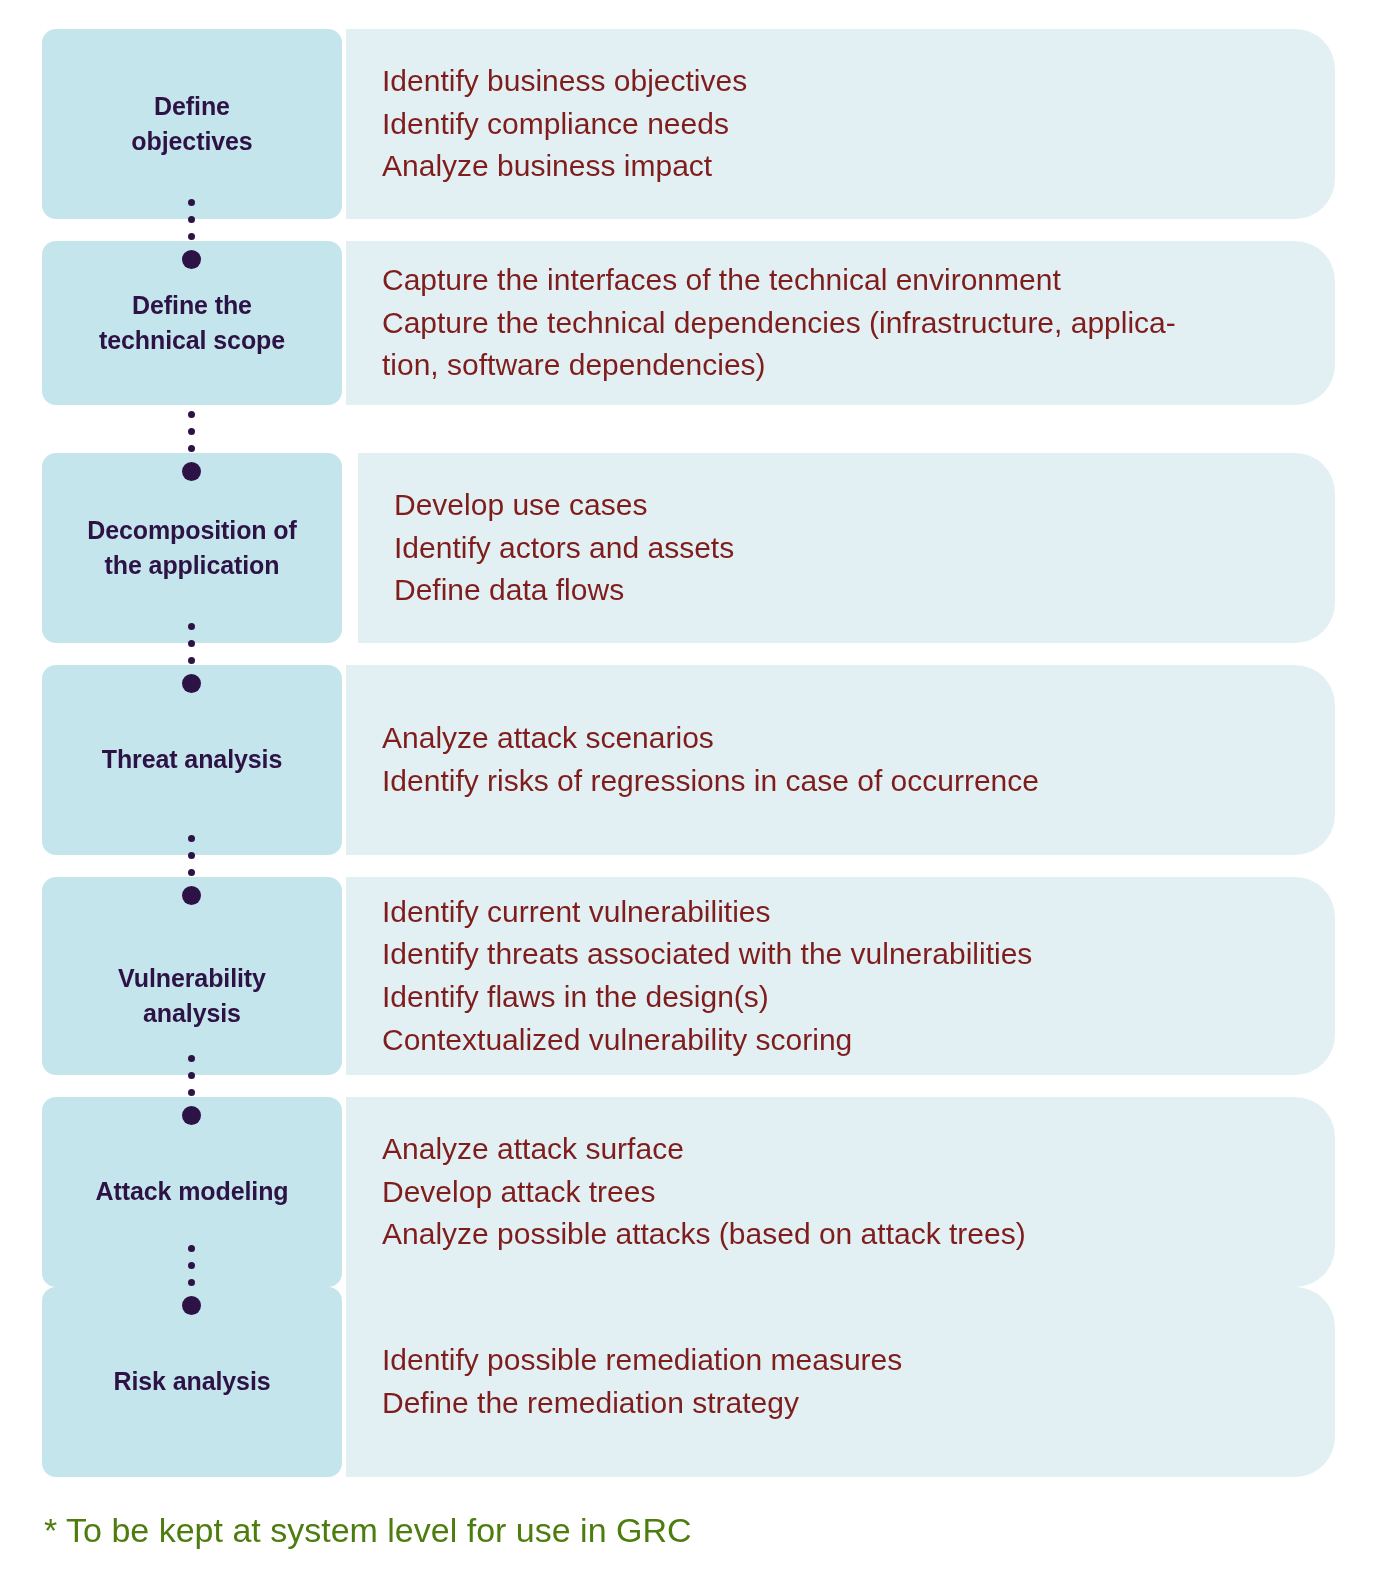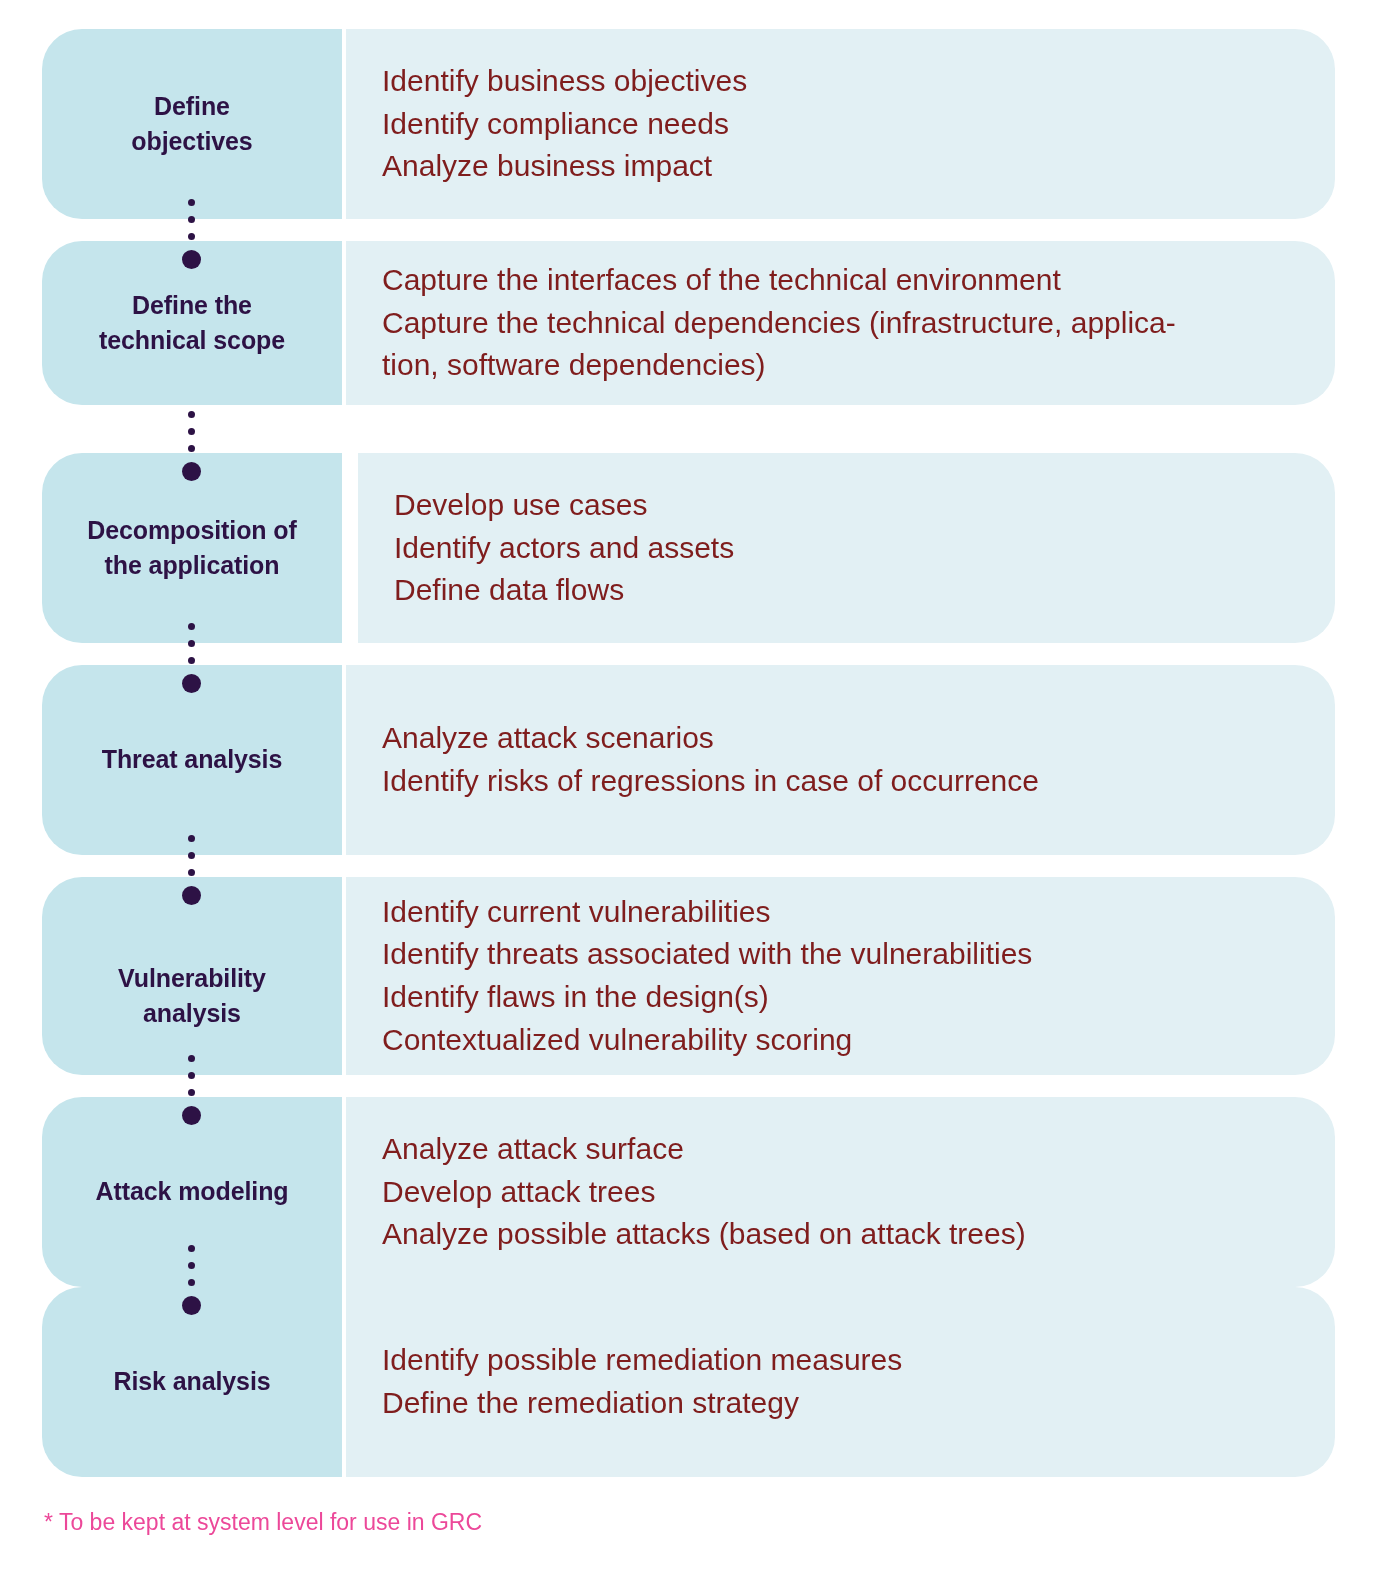--- a/index.html
+++ b/index.html
@@ -36,20 +36,21 @@
     flex: 0 0 300px;
     width: 300px;
     background: #c5e5ec;
     border-top-left-radius: 40px;
     border-bottom-left-radius: 40px;
     display: flex;
     align-items: center;
     justify-content: center;
     box-sizing: border-box;
     padding: 0 26px;
+    border-radius: 14px;
   }
 
   .stage-title {
     font-size: 25px;
     font-weight: bold;
     line-height: 1.42;
     text-align: center;
     color: #2d1245;
     letter-spacing: -0.1px;
   }
@@ -98,23 +99,23 @@
     width: 19px;
     height: 19px;
     border-radius: 50%;
     background: #2d1245;
   }
 
   .footnote {
     position: absolute;
     left: 44px;
     top: 1508px;
-    font-size: 23px;
+    font-size: 34px;
     line-height: 1.3;
-    color: #ec4899;
+    color: #4d7c0f;
   }
 </style>
 </head>
 <body>
 
 <div id="diagram">
     <div class="stage-row" style="top: 29px; height: 190px;">
       <div class="stage-left">
         <div class="stage-title" style="white-space: pre-line;">Define
 objectives</div>

